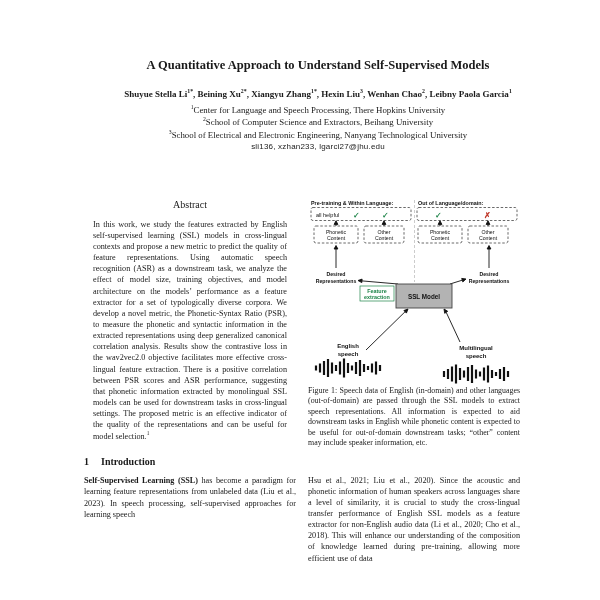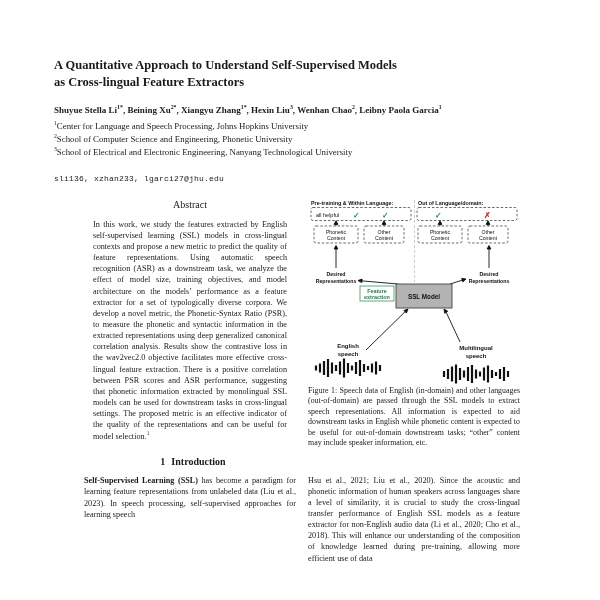--- a/index.html
+++ b/index.html
@@ -1,52 +1,51 @@
 <!DOCTYPE html>
 <html><head>
 <meta charset="utf-8">
 <style>
   *{box-sizing:border-box}
   html,body{margin:0;padding:0;background:#ffffff}
   body{width:600px;height:600px;overflow:hidden;font-family:"Liberation Serif",serif;color:#1a1a1a}
   .page{position:relative;width:600px;height:600px;background:#fff}
-  .titleblock{position:absolute;top:57px;left:54px;width:500px;text-align:left}
+  .titleblock{position:absolute;top:57px;left:68px;width:500px;text-align:center}
   .title{font-size:12.5px;font-weight:bold;line-height:1.32;margin:0 0 15px}
   .authors{font-size:9px;font-weight:bold;margin:0 0 5px}
   sup{font-size:0.65em;vertical-align:super;line-height:0}
   .affil{font-size:8.8px;line-height:1.45}
-  .email{font-family:Liberation Mono, monospace;font-size:8px;margin-top:16px;letter-spacing:.2px}
+  .email{font-family:Liberation Sans, sans-serif;font-size:8px;margin-top:0;letter-spacing:.2px}
   .col{position:absolute;top:198px;width:212px;text-align:justify;font-size:8.2px;line-height:1.36}
   .col-left{left:84px}
   .col-right{left:308px}
   .abs-head{text-align:center;font-size:10px;font-weight:normal;margin:0 0 7px}
   .abs-body{margin:0;padding:0 9px}
-  .sec-head{font-size:10px;font-weight:bold;margin:13px 0 7px;text-align:center}
+  .sec-head{font-size:10px;font-weight:bold;margin:13px 0 7px;text-align:left}
   .secnum{display:inline-block;min-width:17px}
   .para{margin:0}
   figure{margin:0}
   svg{display:block}
   figcaption{margin-top:0;font-size:7.9px;line-height:1.32;text-align:justify}
   .rc-body{margin-top:26px}
 </style>
 </head>
 <body>
 
 <div class="page">
 
   <header class="titleblock">
     <h1 class="title">
       <span>A Quantitative Approach to Understand Self-Supervised Models</span><br>
-      <span>as Cross-lingual Feature Extractors</span>
     </h1>
     <div class="authors">
       <span class="author"><span>Shuyue Stella Li</span><sup>1*</sup><span>, </span></span><span class="author"><span>Beining Xu</span><sup>2*</sup><span>, </span></span><span class="author"><span>Xiangyu Zhang</span><sup>1*</sup><span>, </span></span><span class="author"><span>Hexin Liu</span><sup>3</sup><span>, </span></span><span class="author"><span>Wenhan Chao</span><sup>2</sup><span>, </span></span><span class="author"><span>Leibny Paola Garcia</span><sup>1</sup></span>
     </div>
-    <div class="affil"><sup>1</sup><span>Center for Language and Speech Processing, Johns Hopkins University</span></div>
-    <div class="affil"><sup>2</sup><span>School of Computer Science and Engineering, Phonetic University</span></div>
+    <div class="affil"><sup>1</sup><span>Center for Language and Speech Processing, There Hopkins University</span></div>
+    <div class="affil"><sup>2</sup><span>School of Computer Science and Extractors, Beihang University</span></div>
     <div class="affil"><sup>3</sup><span>School of Electrical and Electronic Engineering, Nanyang Technological University</span></div>
     <div class="email">sli136, xzhan233, lgarci27@jhu.edu</div>
   </header>
 
   <div class="col col-left">
     <h2 class="abs-head">Abstract</h2>
     <p class="abs-body"><span>In this work, we study the features extracted by English self-supervised learning (SSL) models in cross-lingual contexts and propose a new metric to predict the quality of feature representations. Using automatic speech recognition (ASR) as a downstream task, we analyze the effect of model size, training objectives, and model architecture on the models’ performance as a feature extractor for a set of typologically diverse corpora. We develop a novel metric, the Phonetic-Syntax Ratio (PSR), to measure the phonetic and syntactic information in the extracted representations using deep generalized canonical correlation analysis. Results show the contrastive loss in the wav2vec2.0 objective facilitates more effective cross-lingual feature extraction. There is a positive correlation between PSR scores and ASR performance, suggesting that phonetic information extracted by monolingual SSL models can be used for downstream tasks in cross-lingual settings. The proposed metric is an effective indicator of the quality of the representations and can be useful for model selection.</span><sup>1</sup></p>
     <h3 class="sec-head"><span class="secnum">1</span><span>Introduction</span></h3>
     <p class="para"><b>Self-Supervised Learning (SSL)</b><span> has become a paradigm for learning feature representations from unlabeled data (Liu et al., 2023). In speech processing, self-supervised approaches for learning speech</span></p>
   </div>

